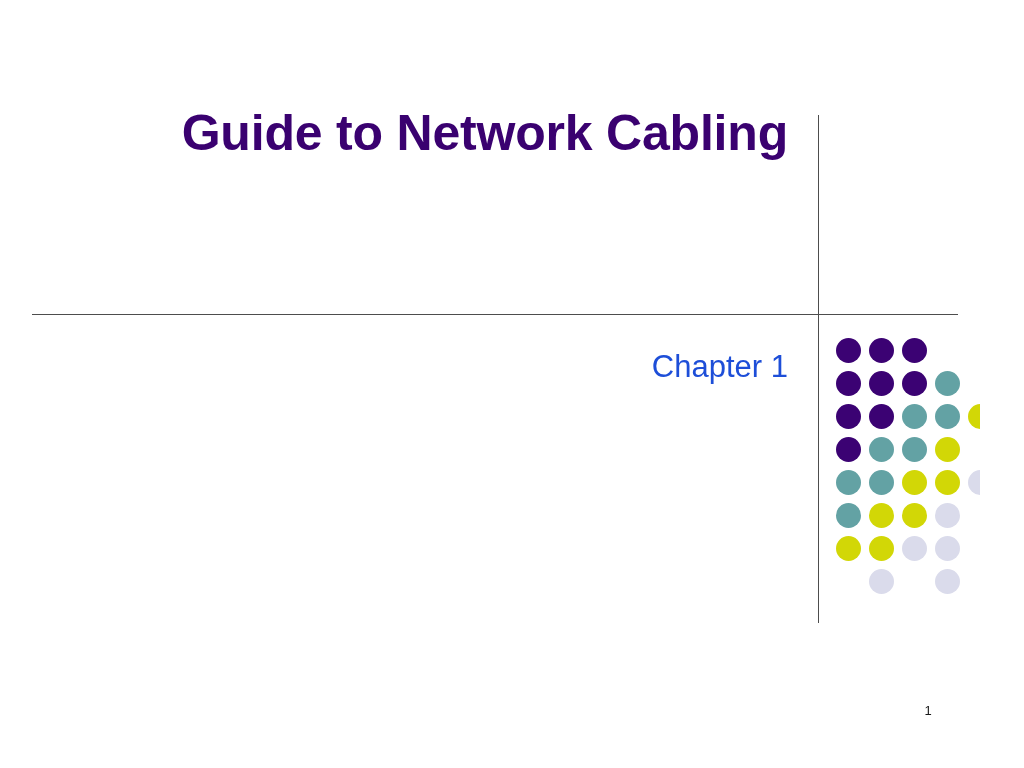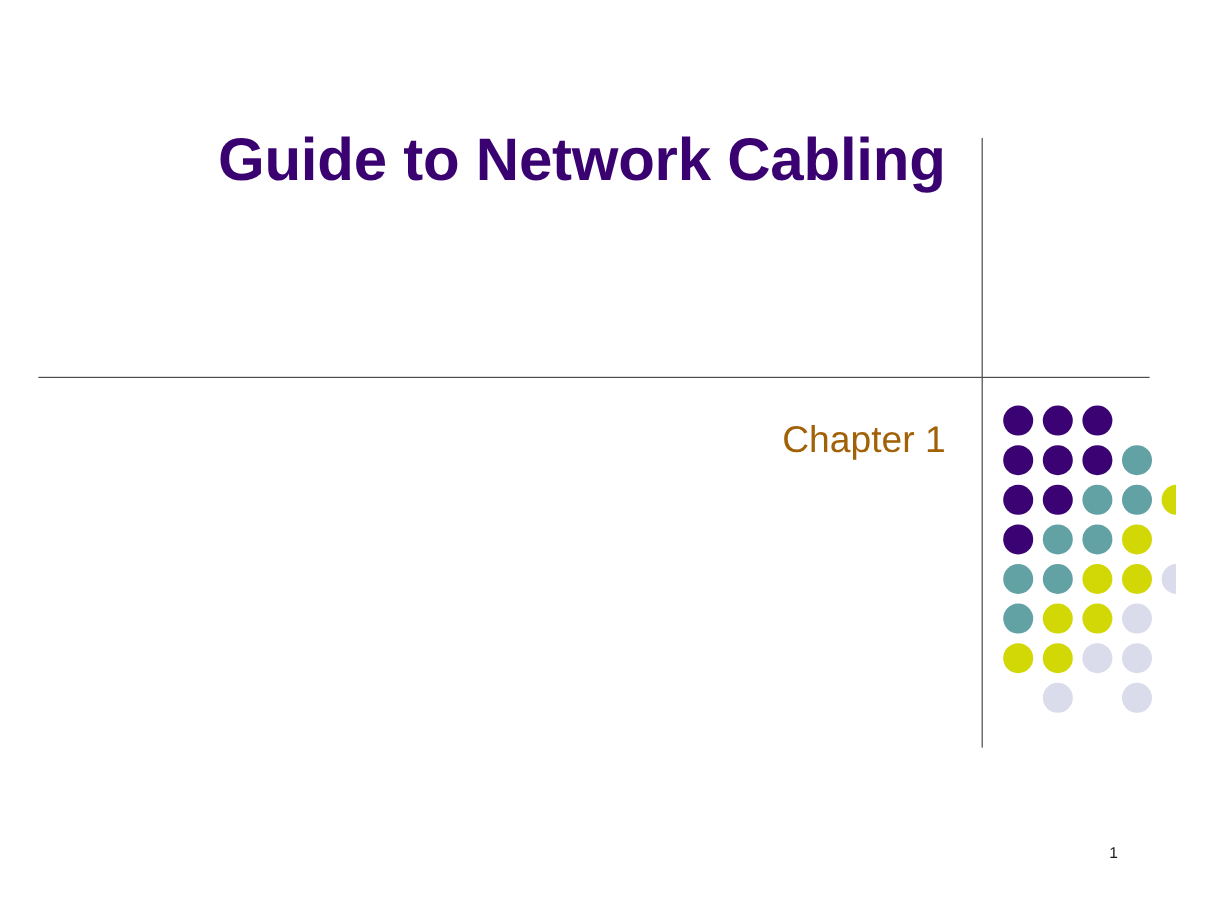--- a/index.html
+++ b/index.html
@@ -56,21 +56,21 @@
   }
 
   
   .subtitle {
     position: absolute;
     left: 360px;
     top: 348px;
     width: 428px;
     text-align: right;
     font-size: 31px;
-    color: #a16207;
+    color: #1d4ed8;
     line-height: 1.2;
     white-space: nowrap;
   }
 
   
   .dot-matrix {
     position: absolute;
     left: 836px;
     top: 338px;
     width: 160px;

